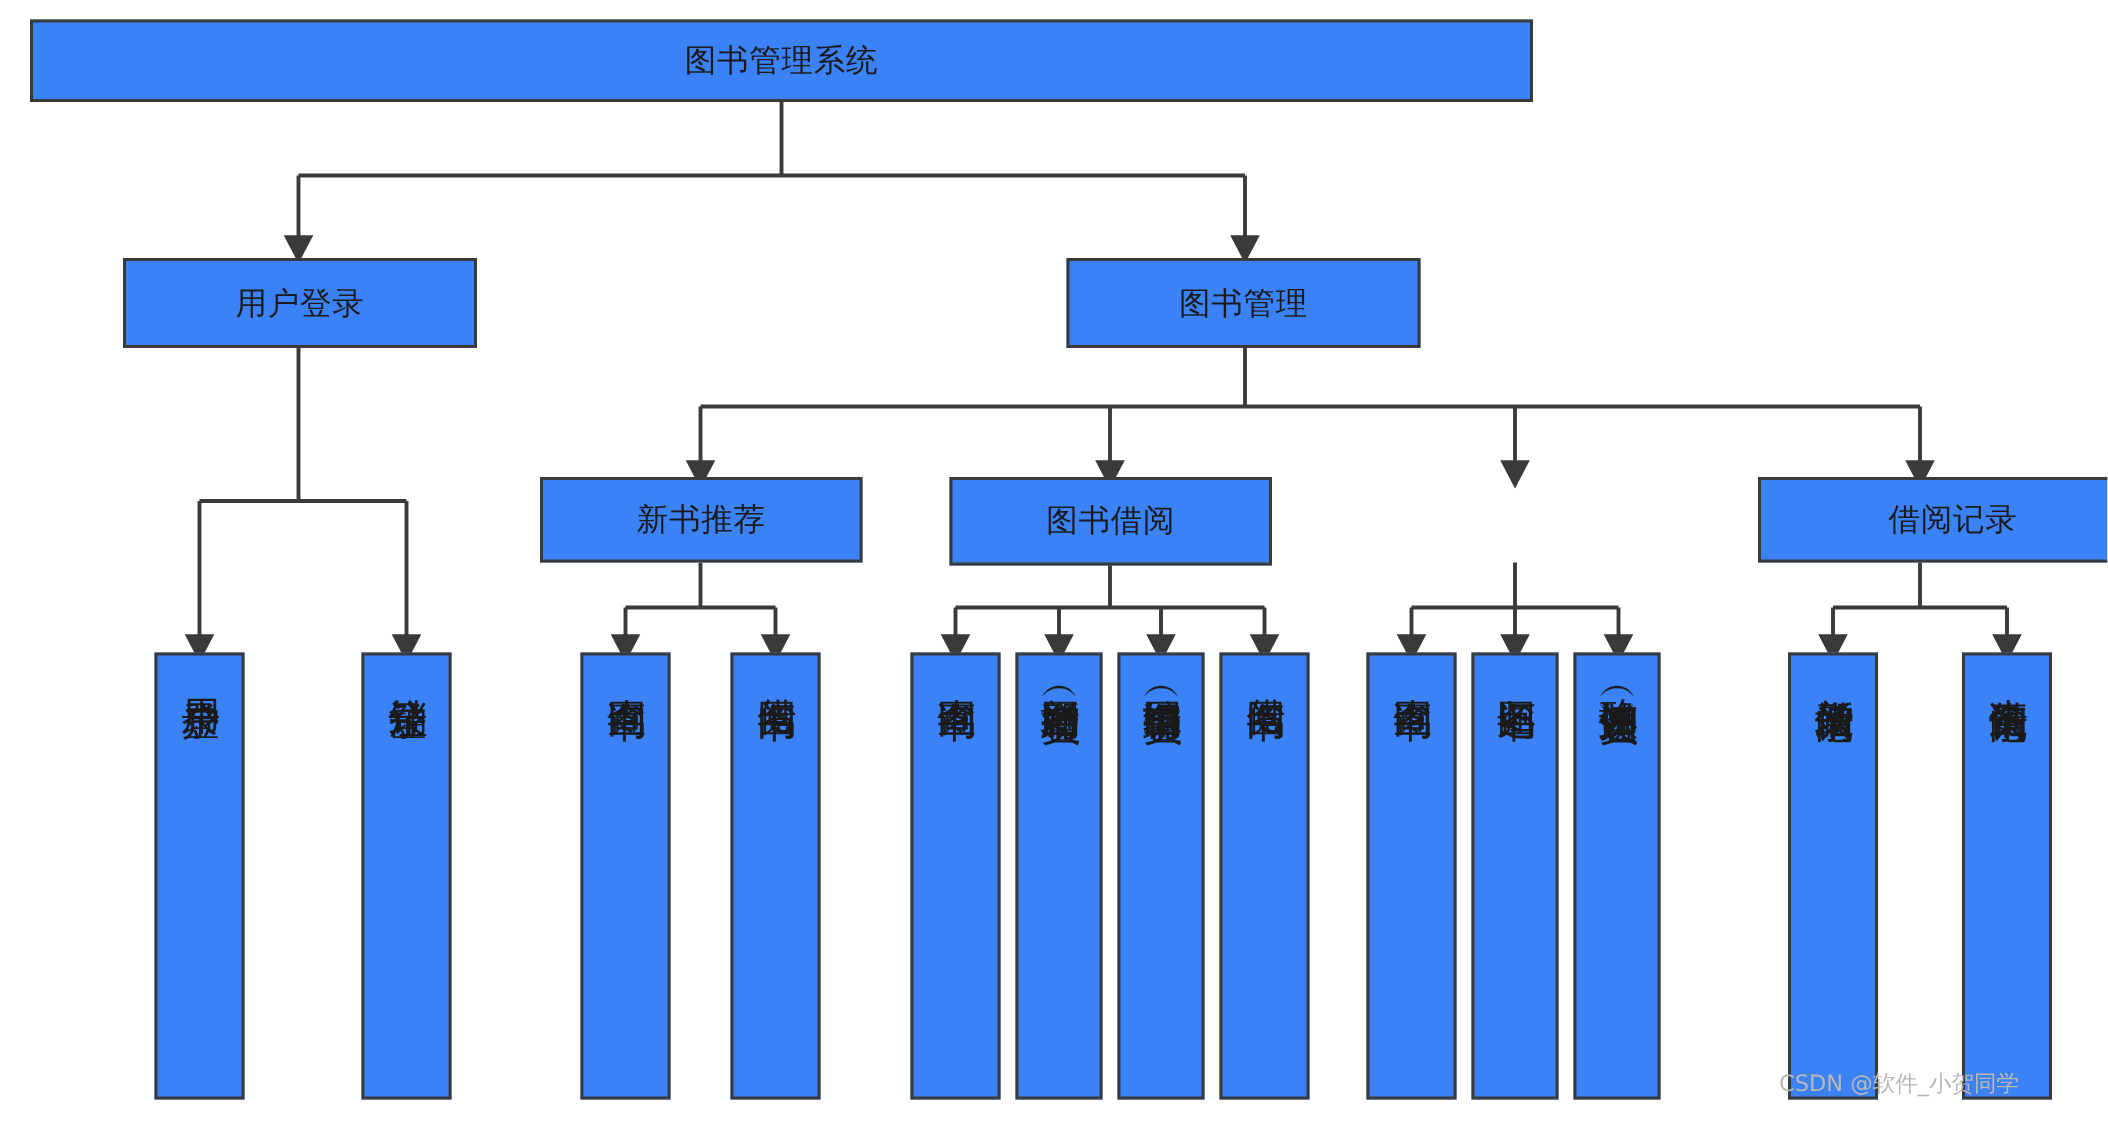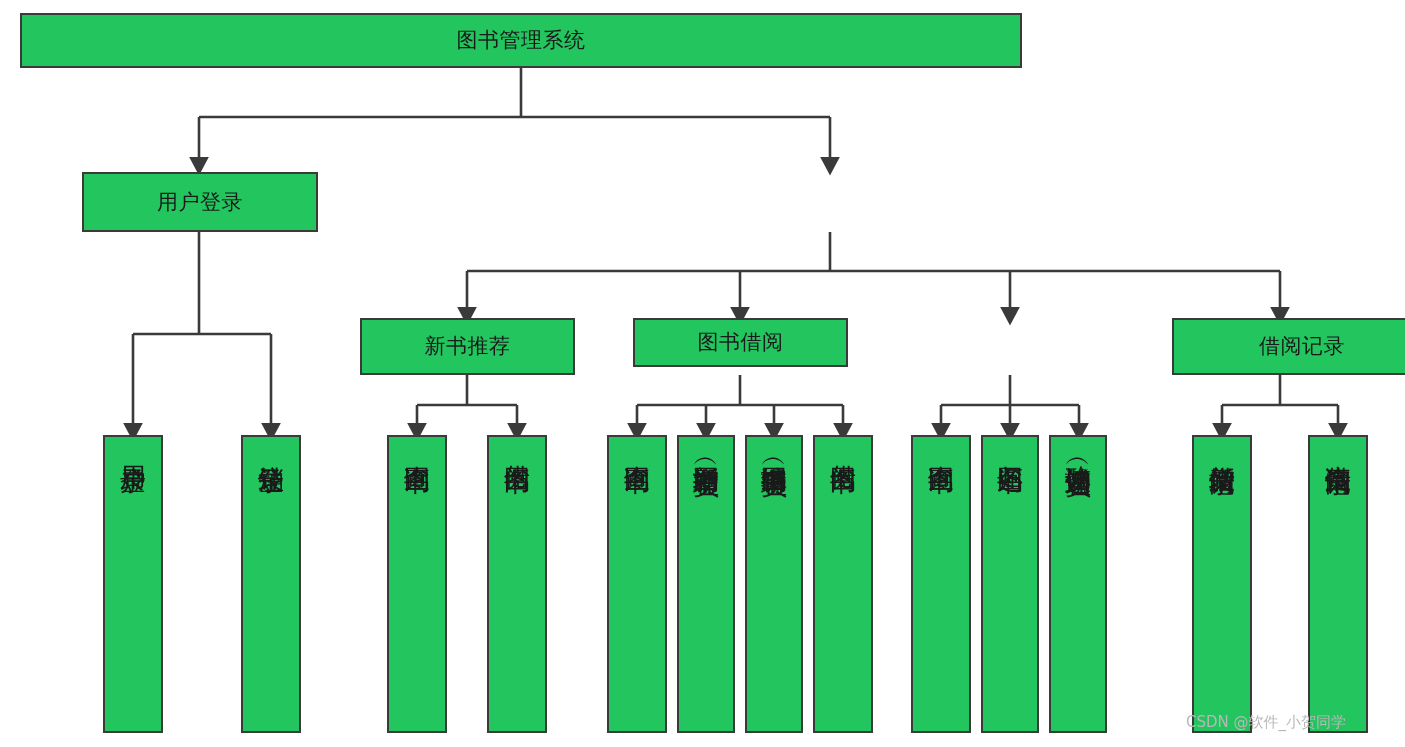--- a/index.html
+++ b/index.html
@@ -23,21 +23,21 @@
     left: 0;
     top: 0;
     width: 1405px;
     height: 747px;
     pointer-events: none;
   }
   .node {
     position: absolute;
     box-sizing: border-box;
     border: 2.5px solid #3a3a3a;
-    background: #22c55e;
+    background: #3b82f6;
     display: flex;
     align-items: center;
     justify-content: center;
     color: #1a1a1a;
     z-index: 2;
   }
   .node .label {
     display: block;
     line-height: 1.06;
     text-align: center;
@@ -125,26 +125,29 @@
   </svg>
 
   <div class="node horiz" style="left:20px; top:13px; width:1002px; height:55px;">
     <span class="label">图书管理系统</span>
   </div>
 
   <div class="node horiz" style="left:82px; top:172px; width:236px; height:60px;">
     <span class="label">用户登录</span>
   </div>
 
+  <div class="node horiz" style="left:711px; top:172px; width:236px; height:60px;">
+    <span class="label">图书管理</span>
+  </div>
 
   <div class="node horiz" style="left:360px; top:318px; width:215px; height:57px;justify-content:center;">
     <span class="label">新书推荐</span>
   </div>
 
-  <div class="node horiz" style="left:633px; top:318px; width:215px; height:49px;align-items:center;">
+  <div class="node horiz" style="left:633px; top:318px; width:215px; height:59px;align-items:center;">
     <span class="label">图书借阅</span>
   </div>
 
 
   <div class="node horiz" style="left:1172px; top:318px; width:260px; height:57px;">
     <span class="label">借阅记录</span>
   </div>
 
   <div class="node vert" style="left:103px; top:435px; width:60px; height:298px;">
     <span class="label">用户登录</span>

